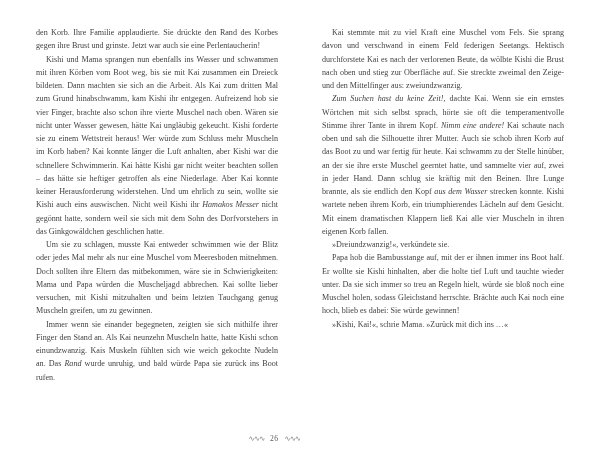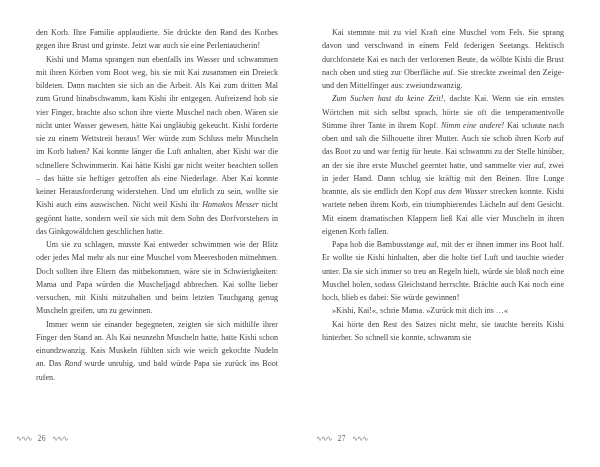--- a/index.html
+++ b/index.html
@@ -54,21 +54,21 @@
     text-indent: 0;
   }
   .textblock p em,
   .textblock em {
   }
   .folio {
     position: absolute;
     left: 16px;
     right: 0;
     bottom: 24px;
-    text-align: left;
+    text-align: right;
     font-size: 7.6px;
     color: #676767;
     letter-spacing: 0.4px;
     white-space: nowrap;
   }
   .folio .orn {
     display: inline-block;
     color: #8d8d8d;
     font-size: 7.6px;
     letter-spacing: -1.2px;
@@ -94,22 +94,19 @@
       </div>
     <div class="folio">
       <span class="orn">∿∿∿</span><span class="num">26</span><span class="orn">∿∿∿</span>
     </div>
   </div>
 
   <div class="page page-right">
     <div class="textblock" id="right-text">
         <p>Kai stemmte mit zu viel Kraft eine Muschel vom Fels. Sie sprang davon und verschwand in einem Feld federigen Seetangs. Hektisch durchforstete Kai es nach der verlorenen Beute, da wölbte Kishi die Brust nach oben und stieg zur Oberfläche auf. Sie streckte zweimal den Zeige- und den Mittelfinger aus: zweiundzwanzig.</p>
         <p><em>Zum Suchen hast du keine Zeit!</em>, dachte Kai. Wenn sie ein ernstes Wörtchen mit sich selbst sprach, hörte sie oft die temperamentvolle Stimme ihrer Tante in ihrem Kopf. <em>Nimm eine andere!</em> Kai schaute nach oben und sah die Silhouette ihrer Mutter. Auch sie schob ihren Korb auf das Boot zu und war fertig für heute. Kai schwamm zu der Stelle hinüber, an der sie ihre erste Muschel geerntet hatte, und sammelte vier auf, zwei in jeder Hand. Dann schlug sie kräftig mit den Beinen. Ihre Lunge brannte, als sie endlich den Kopf <em>aus dem Wasser</em> strecken konnte. Kishi wartete neben ihrem Korb, ein triumphierendes Lächeln auf dem Gesicht. Mit einem dramatischen Klappern ließ Kai alle vier Muscheln in ihren eigenen Korb fallen.</p>
+        <p>»Dreiundzwanzig!«, verkündete sie.</p>
         <p>Papa hob die Bambusstange auf, mit der er ihnen immer ins Boot half. Er wollte sie Kishi hinhalten, aber die holte tief Luft und tauchte wieder unter. Da sie sich immer so treu an Regeln hielt, würde sie bloß noch eine Muschel holen, sodass Gleichstand herrschte. Brächte auch Kai noch eine hoch, blieb es dabei: Sie würde gewinnen!</p>
         <p>»Kishi, Kai!«, schrie Mama. »Zurück mit dich ins …«</p>
-        <p>Kai hörte den Rest des Satzes nicht mehr, sie tauchte bereits Kishi hinterher. So schnell sie konnte, schwamm sie</p>
       </div>
-    <div class="folio">
-      <span class="orn">∿∿∿</span><span class="num">27</span><span class="orn">∿∿∿</span>
-    </div>
   </div>
 
 </div>
 
 </body></html>

